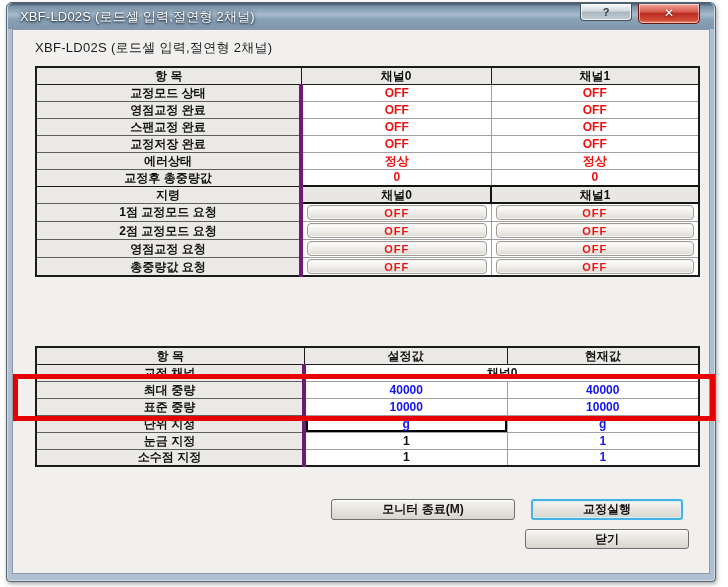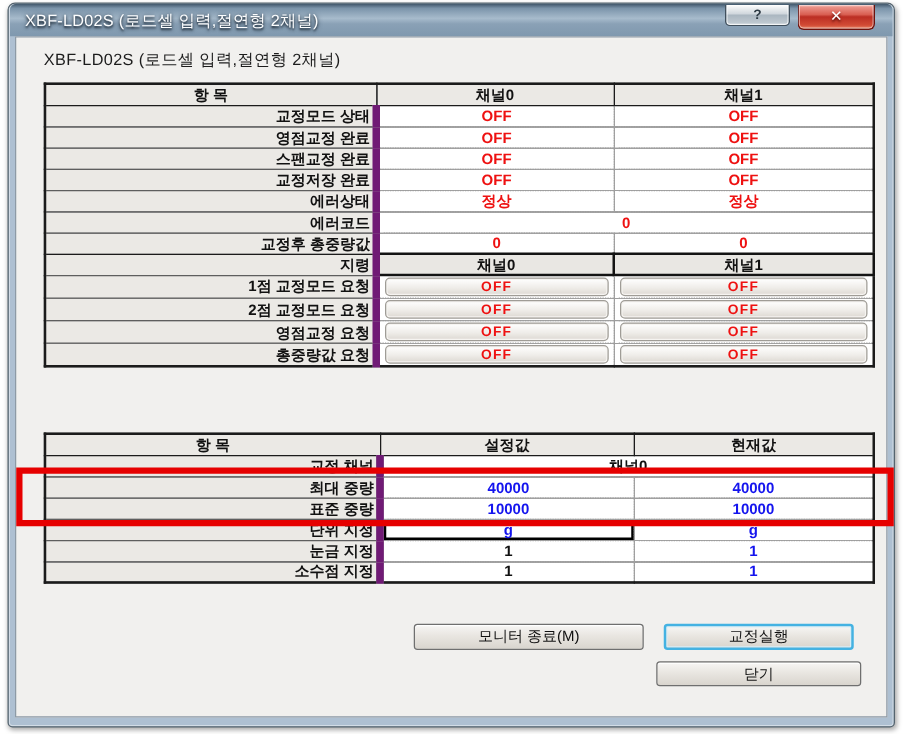--- a/index.html
+++ b/index.html
@@ -39,42 +39,42 @@
     color:#1c1c1c; letter-spacing:.3px; white-space:nowrap; }
 
   
   table { border-collapse:collapse; table-layout:fixed; position:absolute;
     border:2px solid #1b1b1b; background:#a3a3a3; }
   #statusTable { left:22px; top:36px; width:663px; }
   #settingsTable { left:22px; top:316px; width:663px; }
   th, td { height:17px; padding:0 2px; font-size:12px; line-height:14px;
     text-align:center; overflow:hidden; white-space:nowrap; }
   th { background:#ebe9e5; border:1px solid #1b1b1b; font-weight:600; color:#111; }
-  td.lbl { background:#ebe9e5; border-right:6px solid #701a75;
-    border-top:1px solid #5e5e5e; font-weight:600; color:#111;text-align:right; }
+  td.lbl { background:#ebe9e5; border-right:4px solid #701a75;
+    border-top:1px solid #5e5e5e; font-weight:600; color:#111; }
   td.val { background:#ffffff; border-top:1px dotted #9d9d9d; font-weight:600; }
   td.val + td.val { border-left:1px dotted #9d9d9d; }
   tr.solid-top td { border-top:1px solid #1b1b1b; }
   tr.cmdhead td.ch { background:#e9e7e3; border:2px solid #141414;
     font-weight:600; color:#111; }
   td.btncell { padding:1px 4px; background:#fff; }
   .offbtn { display:block; width:100%; height:15px; border:1px solid #9f9c96;
     border-radius:4px; background:linear-gradient(to bottom,#ffffff,#efede9 55%,#dcd8d2);
     box-shadow:inset 0 0 0 1px #f6f4f1; font-size:11px; font-weight:bold;
     letter-spacing:1px; line-height:12px; cursor:pointer;
     font-family:"Liberation Sans","DejaVu Sans",sans-serif; }
   .red  { color:#ee1111; }
   .blue { color:#1414ee; }
   .blk  { color:#111111; }
   td.sel { box-shadow:inset 0 0 0 2px #000; }
 
   
   .pushbtn { position:absolute; border:1px solid #6f6f6f; border-radius:3px;
     background:linear-gradient(to bottom,#f7f6f4,#e9e6e1 45%,#d9d5ce);
-    box-shadow:inset 0 1px 0 #ffffff; font-size:12px; font-weight:400; color:#111;
+    box-shadow:inset 0 1px 0 #ffffff; font-size:12px; font-weight:700; color:#111;
     cursor:pointer; font-family:"Liberation Sans","DejaVu Sans",sans-serif; }
   #btnMonitor   { left:318px; top:469px; width:184px; height:21px; }
   #btnCalibrate { left:518px; top:469px; width:152px; height:21px;
     border:2px solid #44b2e2; box-shadow:inset 0 0 0 1px #d7edf8; }
   #btnClose     { left:512px; top:499px; width:164px; height:20px; }
 
   
   .annotation { position:absolute; left:13px; top:374px; width:702px; height:47px;
     border:5px solid #e60000; pointer-events:none; z-index:50; }
 </style>
@@ -122,24 +122,20 @@
         <td class="lbl">교정저장 완료</td>
         <td class="val red">OFF</td>
         <td class="val red">OFF</td>
       </tr>
       <tr>
         <td class="lbl">에러상태</td>
         <td class="val red">정상</td>
         <td class="val red">정상</td>
       </tr>
       <tr>
-        <td class="lbl">에러코드</td>
-        <td class="val red" colspan="2">0</td>
-      </tr>
-      <tr>
         <td class="lbl">교정후 총중량값</td>
         <td class="val red">0</td>
         <td class="val red">0</td>
       </tr>
       <tr class="cmdhead solid-top">
         <td class="lbl">지령</td>
         <td class="ch">채널0</td>
         <td class="ch">채널1</td>
       </tr>
       <tr>

